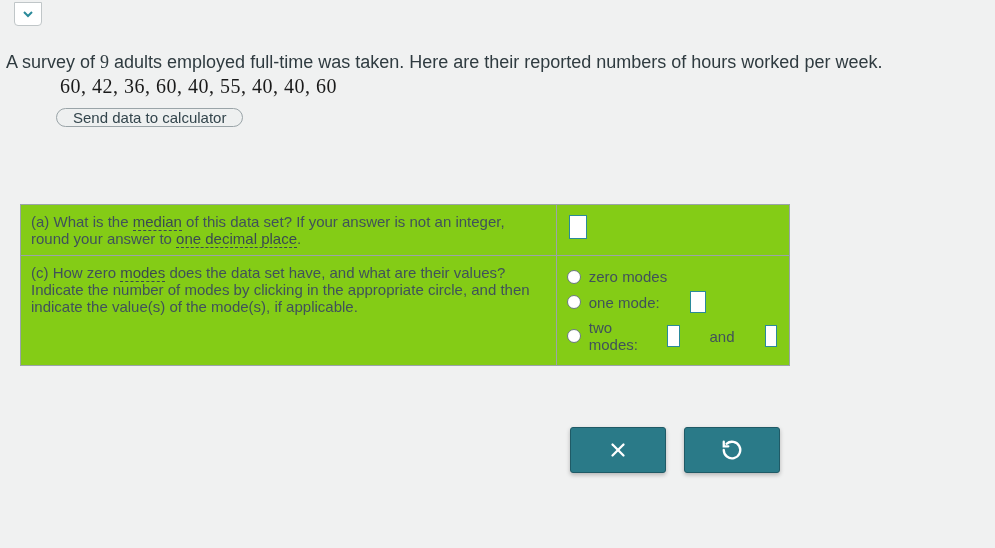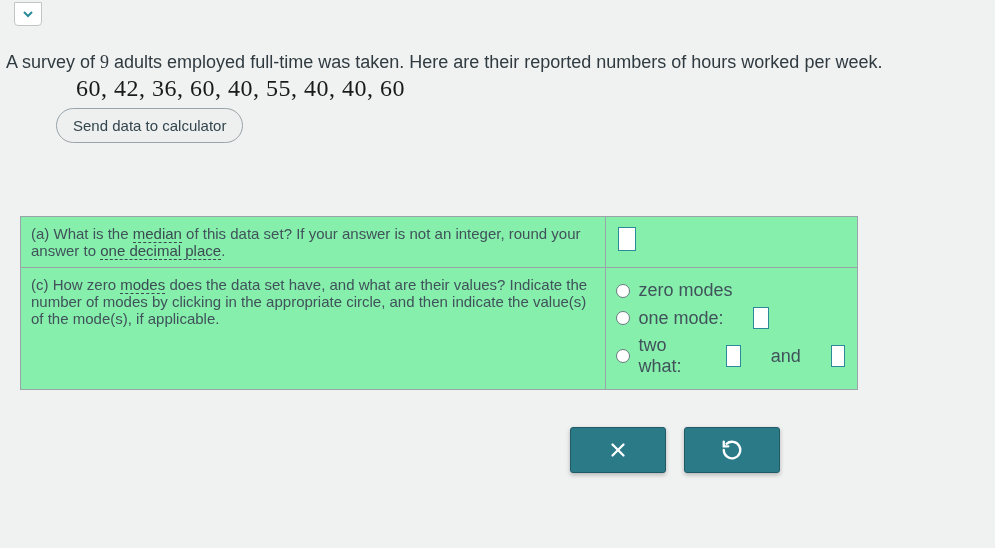--- a/index.html
+++ b/index.html
@@ -25,43 +25,43 @@
   }
   .problem {
     position: absolute;
     top: 52px; left: 6px; right: 6px;
     font-size: 18px;
     color: #2f3b40;
   }
   .numcircle { display: inline-block; }
   .data-line {
     position: absolute;
-    top: 75px; left: 76px;
+    top: 75px; left: 60px;
     font-family: "Times New Roman", serif;
-    font-size: 24px;
+    font-size: 20px;
     color: #1a1a1a;
     letter-spacing: 0.5px;
   }
   .send-btn {
     position: absolute;
     top: 108px; left: 56px;
     border: 1px solid #9aa4a8;
     border-radius: 18px;
-    padding: 8px 16px;
+    padding: 0 16px;
     font-size: 15px;
     color: #33454c;
     background: #eef0f0;
     cursor: pointer;
   }
   .qtable {
     position: absolute;
-    top: 216px; left: 20px;
+    top: 204px; left: 20px;
     border-collapse: collapse;
-    width: 838px;
-    background: #86efac;
+    width: 770px;
+    background: #84cc16;
   }
   .qtable td {
     border: 1px solid #9aa4a8;
     padding: 8px 10px;
     vertical-align: top;
     font-size: 15px;
     color: #40525a;
   }
   .qtable td.left { width: 540px; }
   .qtable td.right { width: 230px; }
@@ -77,21 +77,21 @@
     background: #fff;
     vertical-align: middle;
     margin: 2px 2px;
     cursor: text;
   }
   .inputbox.small { width: 16px; height: 22px; }
   .radio-row {
     display: flex; align-items: center;
     gap: 8px;
     margin: 4px 0;
-    font-size: 18px;
+    font-size: 15px;
     color: #40525a;
   }
   .radio {
     width: 14px; height: 14px;
     border: 1.5px solid #6a7a80;
     border-radius: 50%;
     background: #fff;
     cursor: pointer;
     flex-shrink: 0;
   }
@@ -151,21 +151,21 @@
         <span>zero modes</span>
       </div>
       <div class="radio-row">
         <span class="radio"></span>
         <span>one mode:</span>
         <span style="width:12px"></span>
         <span class="inputbox small"></span>
       </div>
       <div class="radio-row">
         <span class="radio"></span>
-        <span>two what:</span>
+        <span>two modes:</span>
         <span style="width:4px"></span>
         <span class="inputbox small"></span>
         <span class="and">and</span>
         <span class="inputbox small"></span>
       </div>
     </td>
   </tr>
 </tbody>
   </table>
 

